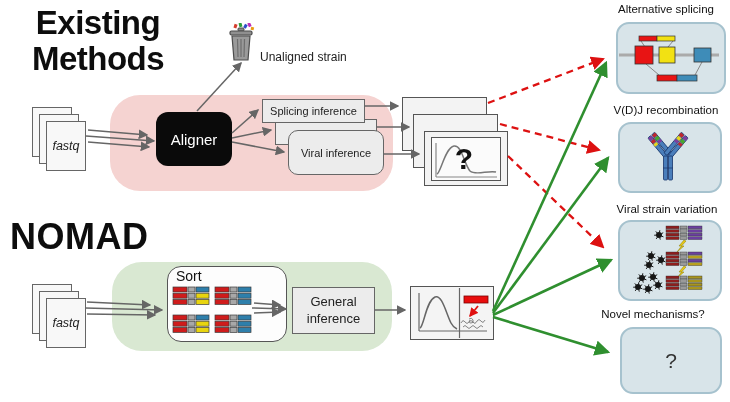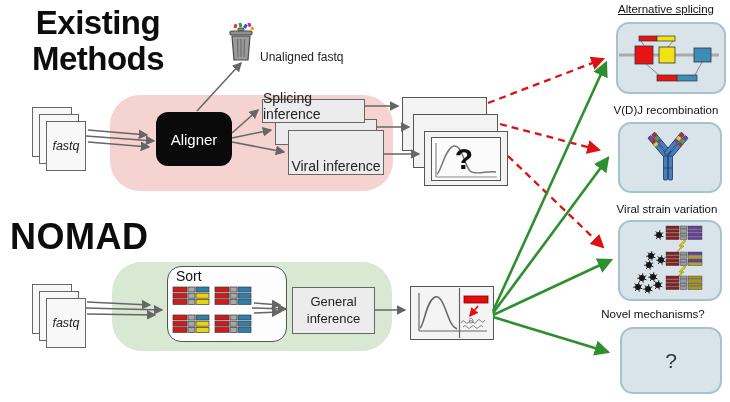--- a/index.html
+++ b/index.html
@@ -10,25 +10,25 @@
   #title-existing{left:2px;top:5px;width:192px;font-size:33px;text-align:center;}
   #title-nomad{left:10px;top:217px;font-size:36px;letter-spacing:.5px;}
   .blob{border-radius:30px;}
   #pink-blob{left:110px;top:95px;width:283px;height:96px;background:#f5d3d1;}
   #green-blob{left:112px;top:262px;width:280px;height:89px;background:#d9e8d2;}
   .page{position:absolute;width:38px;height:48px;background:#f8f8f8;border:1.5px solid #666;font-style:italic;}
   .fastq-label{position:absolute;inset:0;display:flex;align-items:center;justify-content:center;
                font-size:12.5px;color:#222;}
   #aligner{left:156px;top:112px;width:76px;height:54px;background:#0a0a0a;border-radius:12px;
            color:#fff;font-size:15px;display:flex;align-items:center;justify-content:center;text-align:center;}
-  .infbox{background:#ececec;border:1.3px solid #666;display:flex;align-items:flex-end;justify-content:center;
-          font-size:14px;color:#222;}
+  .infbox{background:#ececec;border:1.3px solid #666;display:flex;align-items:center;justify-content:center;
+          font-size:11px;color:#222;}
   #box-middle{left:275px;top:119px;width:100px;height:24px;}
   #box-splicing{left:262px;top:99px;width:101px;height:22px;}
-  #box-viral{left:288px;top:130px;width:94px;height:43px;}
+  #box-viral{left:288px;top:130px;width:94px;height:43px;border-radius:10px;}
   .doc{position:absolute;width:83px;height:52px;background:#f3f3f3;border:1.5px solid #555;}
   #plot-existing{left:431px;top:137px;width:68px;height:42px;background:#fbfbfb;border:1.3px solid #555;}
   #q-existing{left:438px;top:139px;width:52px;height:40px;font-size:30px;font-weight:700;
               display:flex;align-items:center;justify-content:center;color:#111;}
   #sort-box{left:167px;top:266px;width:86px;height:74px;background:#fdfdfd;border:1.5px solid #555;border-radius:14px;padding-left:32px;}
   #sort-label{position:absolute;left:8px;top:1px;font-size:14px;color:#111;}
   #general-box{left:292px;top:287px;width:81px;height:45px;background:#ececec;border:1.3px solid #666;
                display:flex;align-items:center;justify-content:center;text-align:center;
                font-size:13px;line-height:1.3;color:#222;}
   #plot-nomad{left:410px;top:286px;width:82px;height:52px;background:#f4f4f4;border:1.5px solid #555;}
@@ -65,21 +65,21 @@
     <rect x="19" y="1" width="3" height="4" fill="#2c50c8" transform="rotate(28 20 3)"></rect>
     <rect x="23" y="0" width="3" height="4" fill="#c02cb4" transform="rotate(-24 24 2)"></rect>
     <rect x="26" y="4" width="3" height="3" fill="#e89a10" transform="rotate(12 27 5)"></rect>
     <rect x="13" y="5" width="6" height="3" rx="1" fill="#8a8a8a" stroke="#4c4c4c" stroke-width="1"></rect>
     <rect x="5" y="8" width="22" height="4" rx="1.5" fill="#8f8f8f" stroke="#4c4c4c" stroke-width="1.2"></rect>
     <path d="M7,13 L25,13 L23,37 L9,37 Z" fill="#9a9a9a" stroke="#4c4c4c" stroke-width="1.2"></path>
     <line x1="12.5" y1="16" x2="13" y2="34" stroke="#6e6e6e" stroke-width="1.2"></line>
     <line x1="16" y1="16" x2="16" y2="34" stroke="#6e6e6e" stroke-width="1.2"></line>
     <line x1="19.5" y1="16" x2="19" y2="34" stroke="#6e6e6e" stroke-width="1.2"></line>
   </svg>
-  <div class="abs" id="label-unaligned">Unaligned fastq</div>
+  <div class="abs" id="label-unaligned">Unaligned strain</div>
 
   <div class="abs" id="aligner">
     <span>Aligner</span>
   </div>
 
   <div class="abs infbox" id="box-middle"></div>
   <div class="abs infbox" id="box-splicing">
     <span>Splicing inference</span>
   </div>
   <div class="abs infbox" id="box-viral">
@@ -164,21 +164,21 @@
       <path d="M9,41 C13,39 15,14 24,10 C31,7 35,26 40,36 C42,40 44,41 46,42" fill="none" stroke="#666" stroke-width="1.5"></path>
       <line x1="48.5" y1="1" x2="48.5" y2="51" stroke="#666" stroke-width="1.2"></line>
       <rect x="53" y="9" width="24" height="7" fill="#e80c0c" stroke="#7a0000" stroke-width="0.8"></rect>
       <path d="M50,36 q2,-4 4,-1 q2,3 4,0 q2,-3 4,0 q2,3 4,-1 q2,-3 4,0 q2,3 4,-1" fill="none" stroke="#777" stroke-width="0.9"></path>
       <path d="M52,40 q2,-3 4,0 q2,3 4,0 q2,-3 4,0 q2,3 4,0 q2,-3 4,0" fill="none" stroke="#777" stroke-width="0.9"></path>
       <path d="M58,32 q3,-2 4,1 q1,3 -2,3 q-3,0 -1,-3" fill="none" stroke="#777" stroke-width="0.9"></path>
       <line x1="67" y1="19" x2="59" y2="29" stroke="#e01010" stroke-width="1.8" marker-end="url(#mRedSm)"></line>
     </svg>
   </div>
 
-  <div class="panel-label" style="left:604px;top:3px;width:124px;text-decoration:underline;">Alternative splicing</div>
+  <div class="panel-label" style="left:604px;top:3px;width:124px;">Alternative splicing</div>
   <div class="panel" style="left:616px;top:22px;width:106px;height:68px;">
     <svg width="102" height="64">
       <line x1="1" y1="31" x2="101" y2="31" stroke="#aaa" stroke-width="3"></line>
       <line x1="23" y1="17" x2="27" y2="23" stroke="#888" stroke-width="1"></line>
       <line x1="55" y1="17" x2="50" y2="23" stroke="#888" stroke-width="1"></line>
       <line x1="41" y1="51" x2="28" y2="40" stroke="#888" stroke-width="1"></line>
       <line x1="77" y1="51" x2="84" y2="38" stroke="#888" stroke-width="1"></line>
       <rect x="21" y="12" width="18" height="5" fill="#e81414" stroke="#333" stroke-width="0.7"></rect>
       <rect x="39" y="12" width="18" height="5" fill="#f2e113" stroke="#333" stroke-width="0.7"></rect>
       <rect x="39" y="51" width="20" height="6" fill="#e81414" stroke="#333" stroke-width="0.7"></rect>

